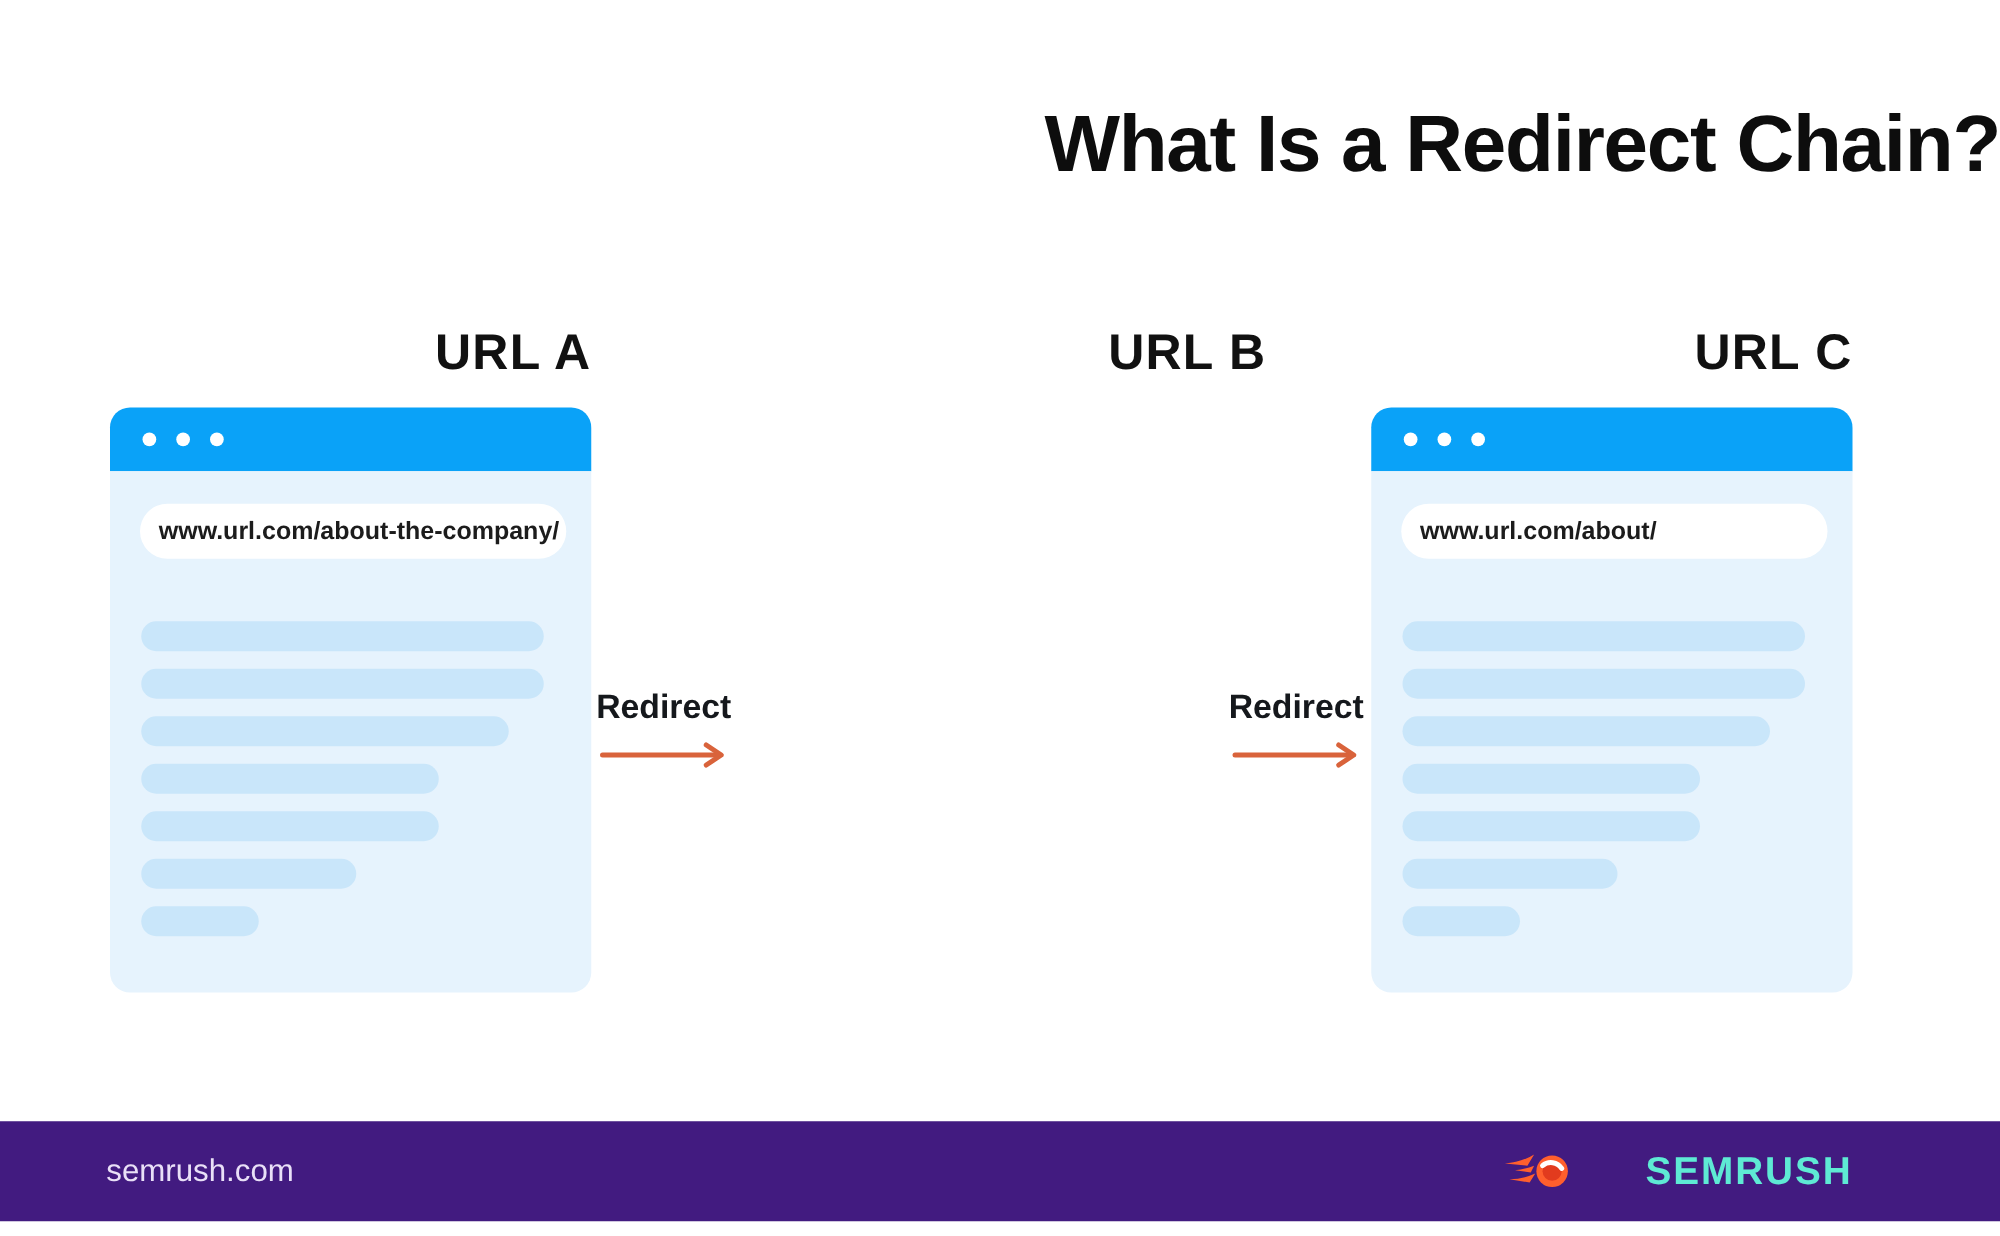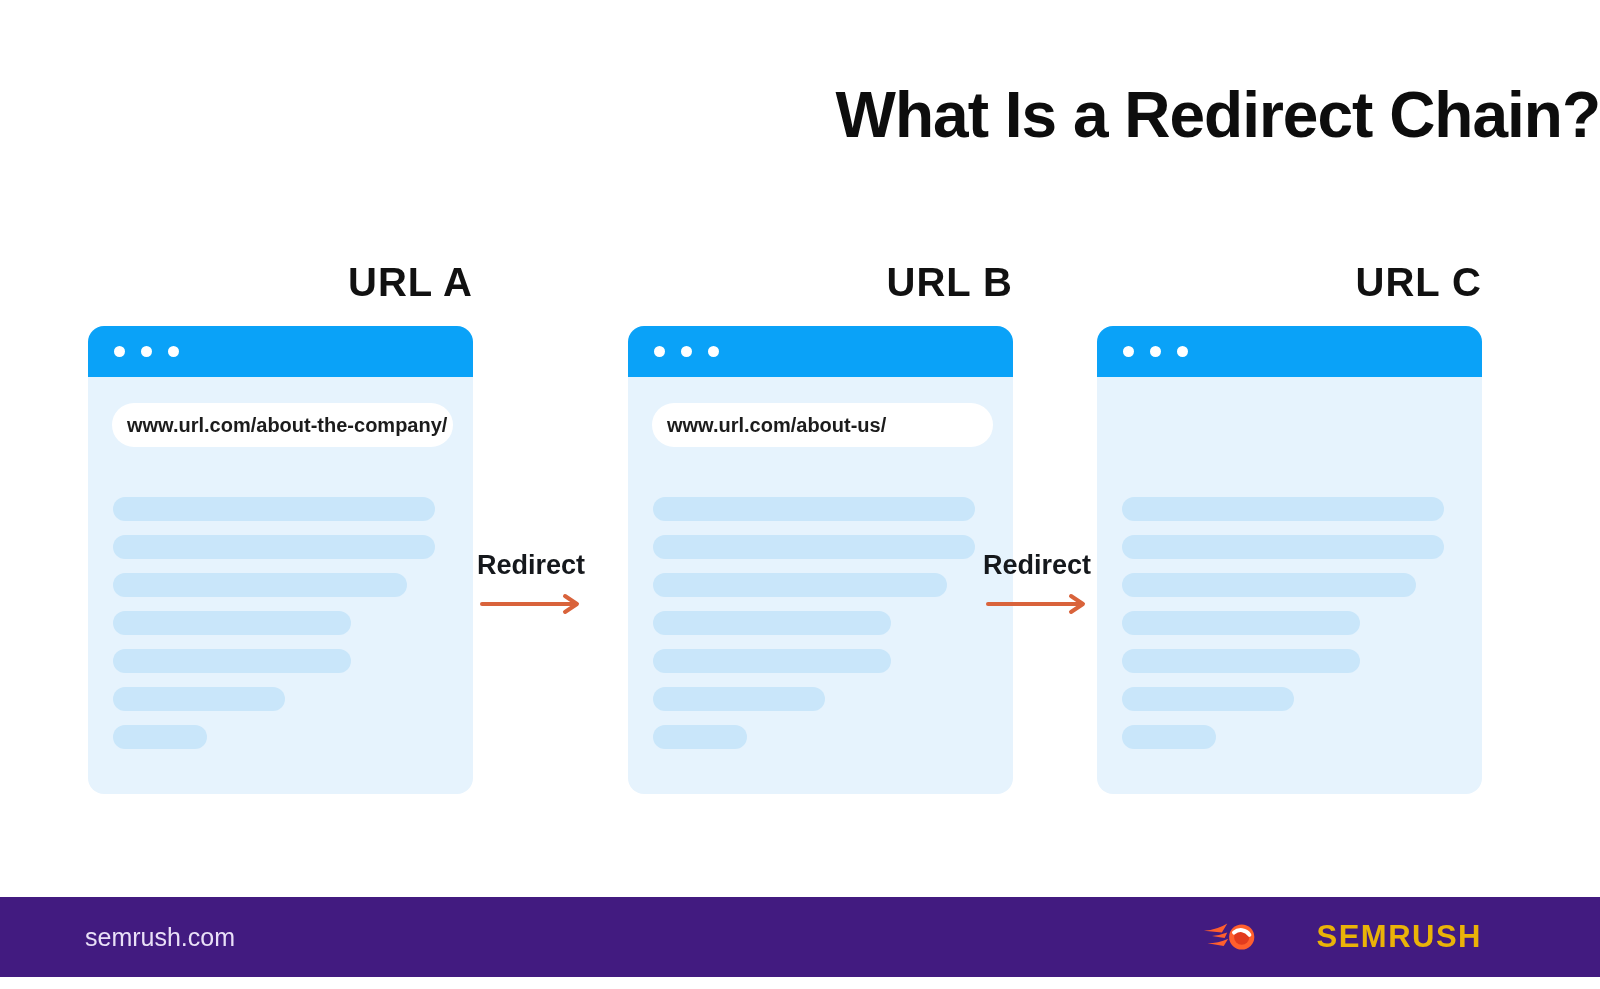--- a/index.html
+++ b/index.html
@@ -61,21 +61,21 @@
   .arrow-svg { display:block; margin:0 auto; color:var(--arrow-orange); }
 
   .footer {
     position:absolute; left:0; top:897px; width:100%; height:80px;
     background:var(--footer-purple); box-sizing:border-box;
     display:flex; align-items:center; justify-content:space-between;
     padding:0 118px 0 85px;
   }
   .footer-site { font-size:25px; color:#e9e0f7; }
   .footer-brand { display:flex; align-items:center; gap:11px; }
-  .brand-text { font-size:31px; font-weight:800; color:#eab308; letter-spacing:1.5px;margin-left:48px; }
+  .brand-text { font-size:31px; font-weight:800; color:#5eead4; letter-spacing:1.5px;margin-left:48px; }
 </style>
 </head>
 <body>
 
 <div class="page">
 
   <div class="title">What Is a Redirect Chain?</div>
 
   <div class="col col-a">
     <div class="col-label">URL A</div>
@@ -103,58 +103,40 @@
   <div class="connector connector-1">
     <div class="connector-label">Redirect</div>
     <svg class="arrow-svg" width="106" height="22" viewBox="0 0 106 22">
       <path d="M4 11 H96" stroke="currentColor" stroke-width="4" stroke-linecap="round" fill="none"></path>
       <path d="M87 3 L99 11 L87 19" stroke="currentColor" stroke-width="4" stroke-linecap="round" stroke-linejoin="round" fill="none"></path>
     </svg>
   </div>
 
   <div class="col col-b">
     <div class="col-label">URL B</div>
-    <div class="browser">
-      <div class="browser-top">
-        <span class="dot"></span>
-        <span class="dot"></span>
-        <span class="dot"></span>
-      </div>
-      <div class="browser-body">
-        <div class="url-pill">www.url.com/about-us/</div>
-        <div class="bars">
-            <div class="content-bar" style="width: 89.4%;"></div>
-            <div class="content-bar" style="width: 89.4%;"></div>
-            <div class="content-bar" style="width: 81.8%;"></div>
-            <div class="content-bar" style="width: 66.2%;"></div>
-            <div class="content-bar" style="width: 66.2%;"></div>
-            <div class="content-bar" style="width: 47.8%;"></div>
-            <div class="content-bar" style="width: 26%;"></div>
-          </div>
-      </div>
-    </div>
   </div>
 
   <div class="connector connector-2">
     <div class="connector-label">Redirect</div>
     <svg class="arrow-svg" width="106" height="22" viewBox="0 0 106 22">
       <path d="M4 11 H96" stroke="currentColor" stroke-width="4" stroke-linecap="round" fill="none"></path>
       <path d="M87 3 L99 11 L87 19" stroke="currentColor" stroke-width="4" stroke-linecap="round" stroke-linejoin="round" fill="none"></path>
     </svg>
   </div>
 
   <div class="col col-c">
     <div class="col-label">URL C</div>
     <div class="browser">
       <div class="browser-top">
         <span class="dot"></span>
         <span class="dot"></span>
         <span class="dot"></span>
       </div>
       <div class="browser-body">
+        <div class="url-pill">www.url.com/about/</div>
         <div class="bars">
             <div class="content-bar" style="width: 89.4%;"></div>
             <div class="content-bar" style="width: 89.4%;"></div>
             <div class="content-bar" style="width: 81.8%;"></div>
             <div class="content-bar" style="width: 66.2%;"></div>
             <div class="content-bar" style="width: 66.2%;"></div>
             <div class="content-bar" style="width: 47.8%;"></div>
             <div class="content-bar" style="width: 26%;"></div>
           </div>
       </div>

